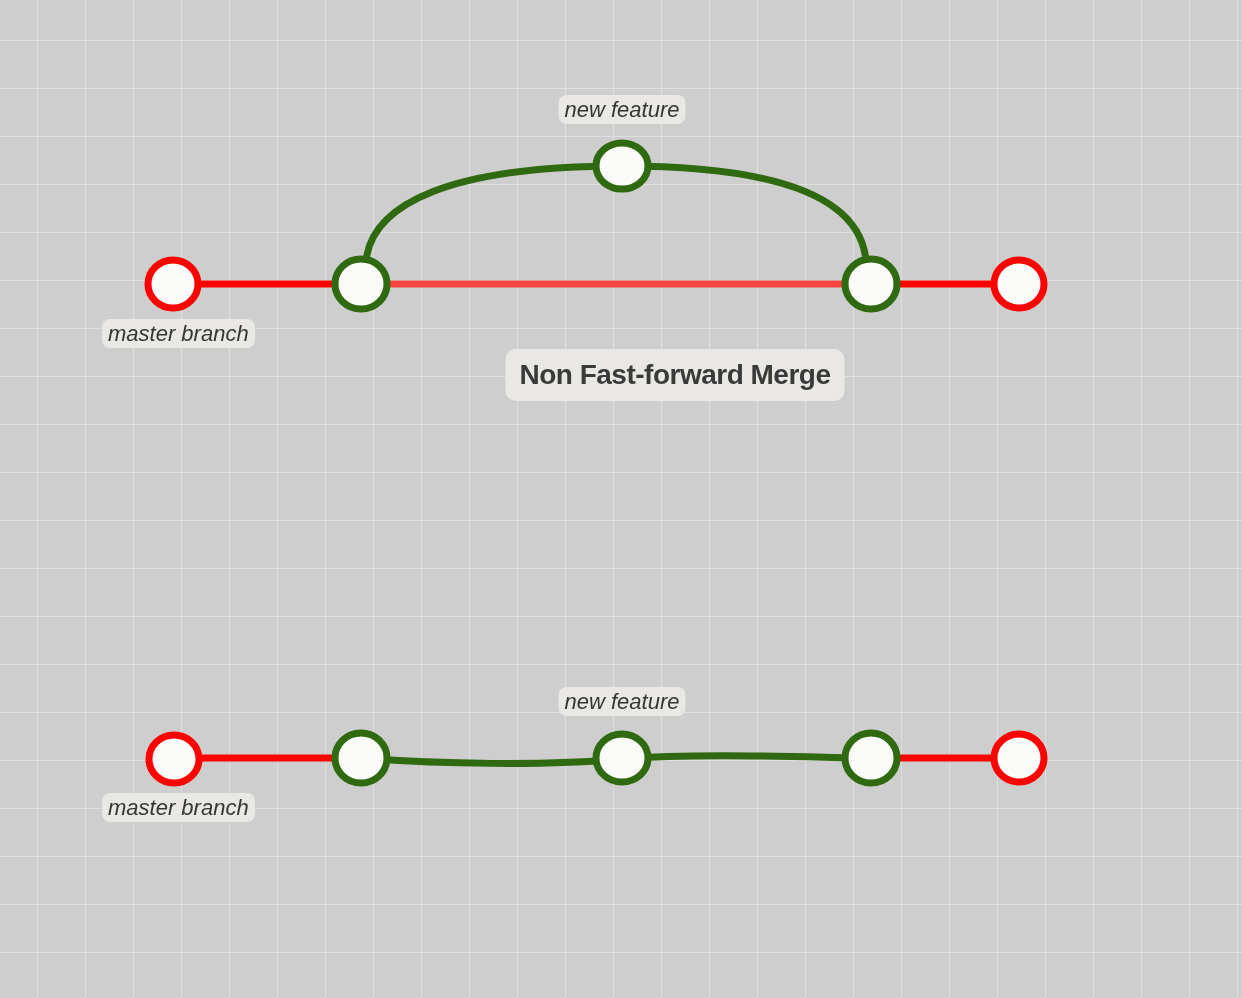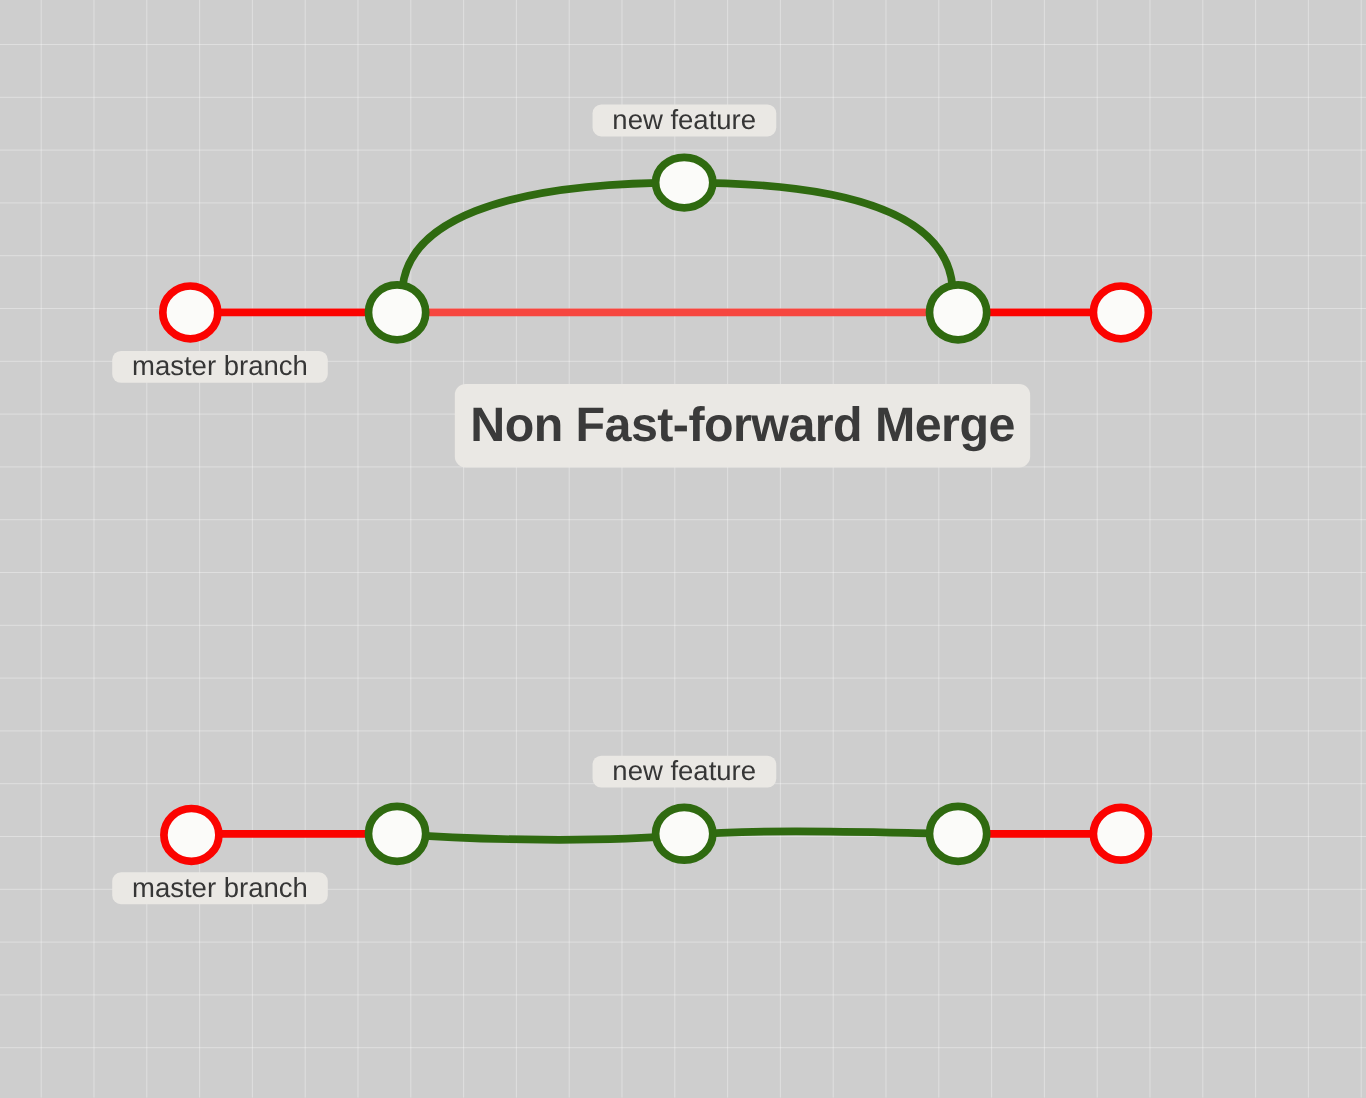--- a/index.html
+++ b/index.html
@@ -41,35 +41,36 @@
   .line-master-light { stroke: var(--master-light); stroke-width: 7; fill: none; }
   .line-feature { stroke: var(--feature); stroke-width: 7; fill: none; stroke-linecap: round; }
   .node { fill: var(--node-fill); stroke-width: 7; }
   .node-red { stroke: var(--master); }
   .node-green { stroke: var(--feature); }
 
   .label {
     position: absolute;
     background: var(--label-bg);
     color: var(--label-text);
-    font-size: 25px;
+    font-size: 22px;
     line-height: 29px;
-    padding: 0 18px;
+    padding: 0 6px;
     border-radius: 8px;
     white-space: nowrap;
+    font-style: italic;
   }
   .label.centered { transform: translateX(-50%); }
   .title {
     position: absolute;
     background: var(--label-bg);
     color: var(--title-text);
-    font-size: 44px;
+    font-size: 28px;
     font-weight: bold;
     line-height: 52px;
-    padding: 12px 14px;
+    padding: 0 14px;
     border-radius: 10px;
     white-space: nowrap;
     transform: translateX(-50%);
     letter-spacing: -0.5px;
   }
 </style>
 </head>
 <body>
 
 <div class="canvas">

